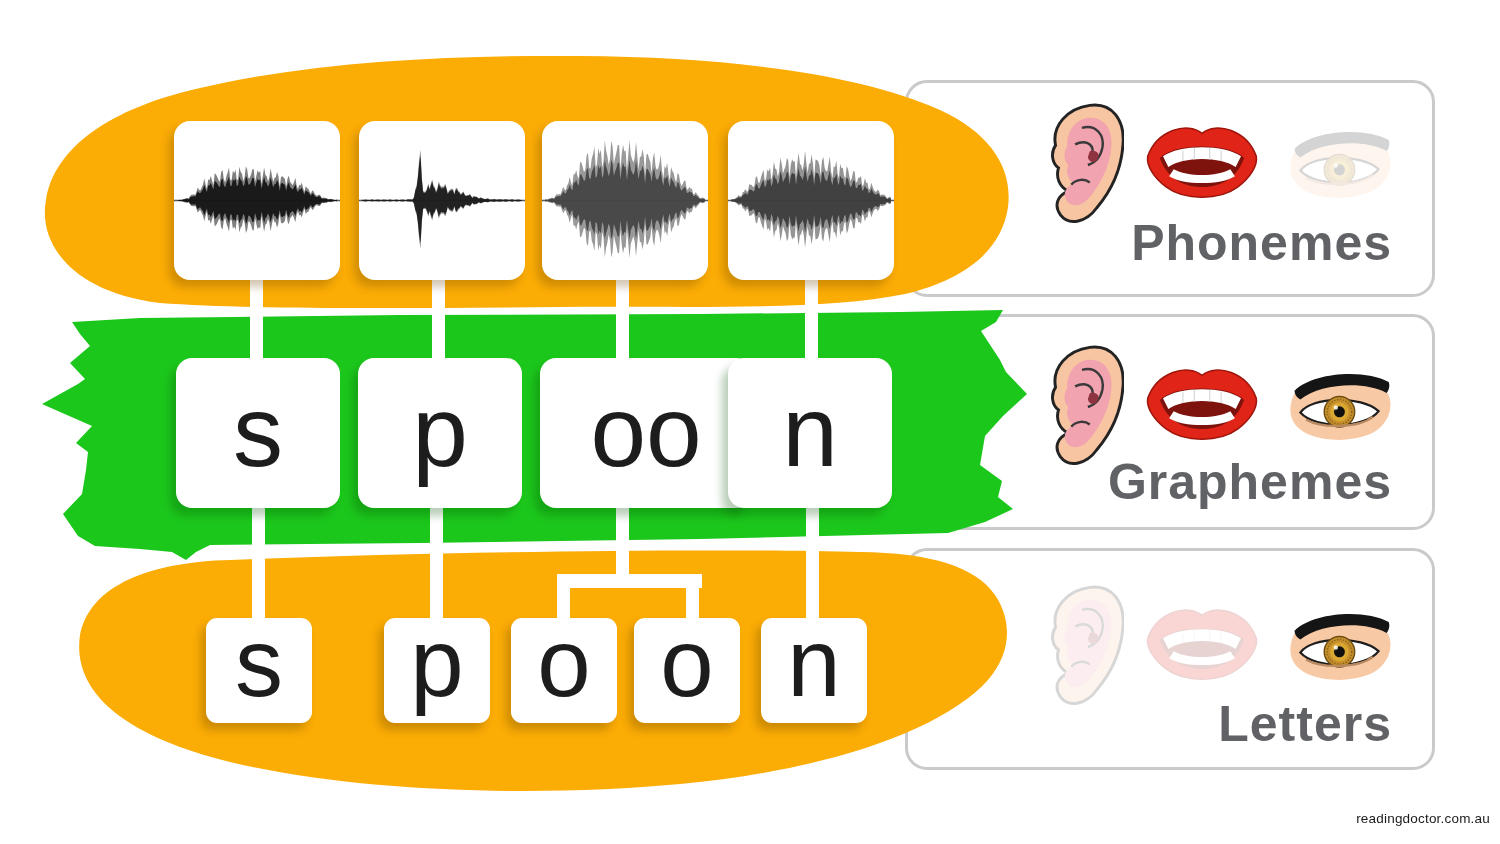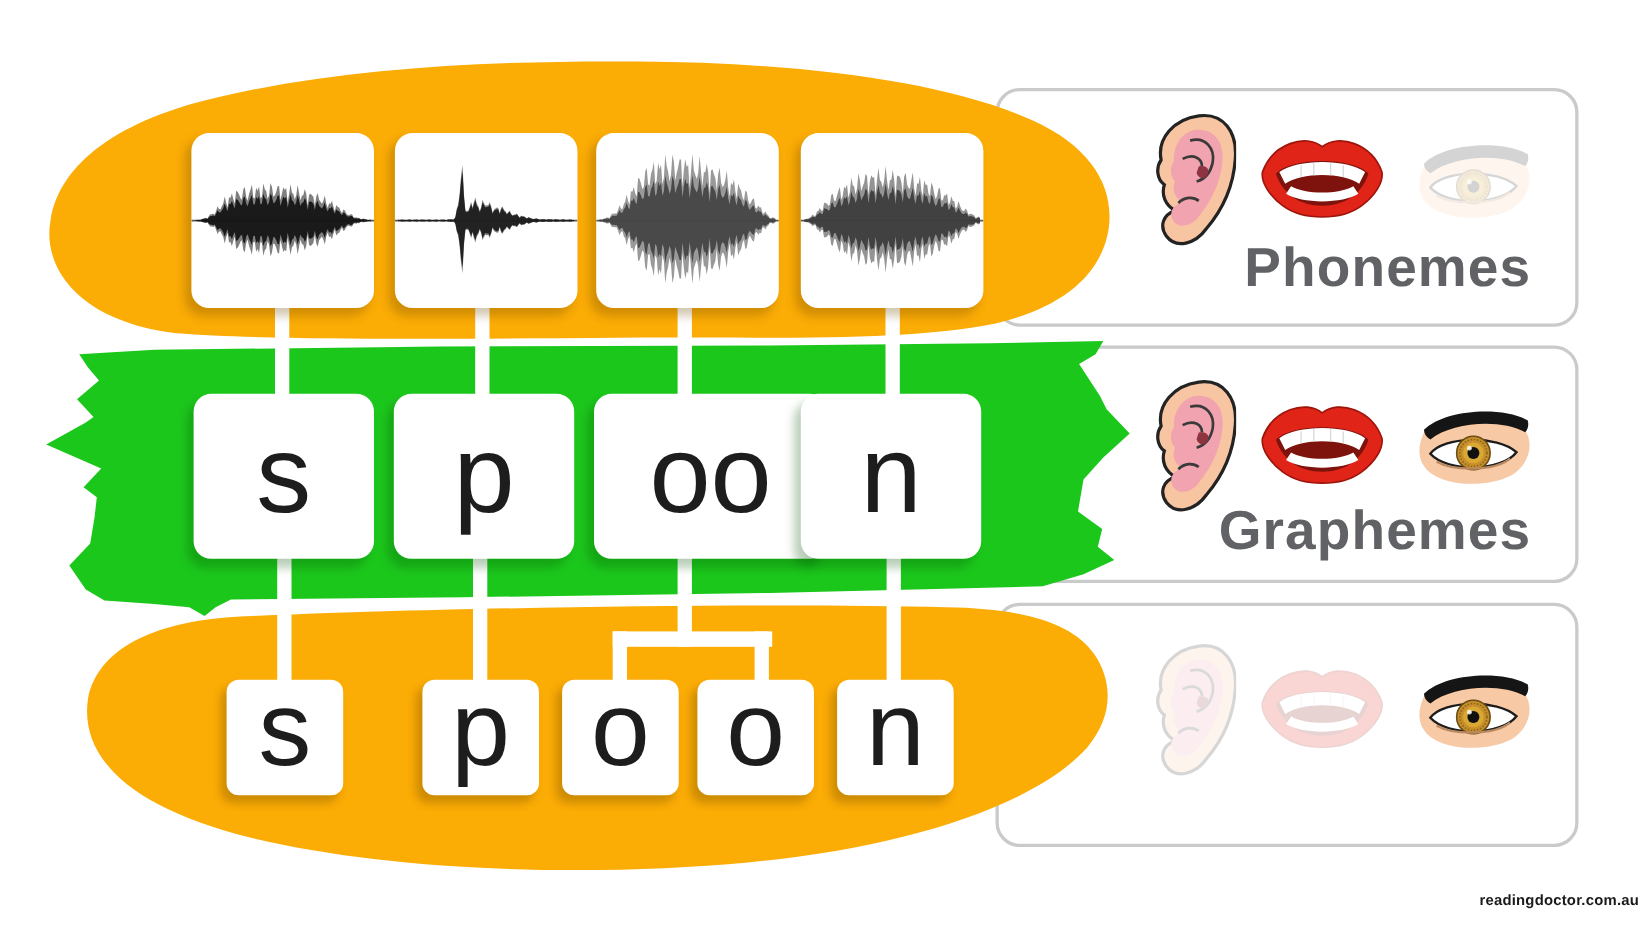--- a/index.html
+++ b/index.html
@@ -22,21 +22,21 @@
   .wavecard{top:121px;width:166px;height:159px;border-radius:16px;
             box-shadow:-5px 7px 9px rgba(110,70,0,.30);}
   .gcard{top:358px;width:164px;height:150px;border-radius:16px;
          box-shadow:-6px 8px 9px rgba(0,80,0,.28);}
   .lcard{top:618px;width:106px;height:105px;border-radius:11px;
          box-shadow:-5px 7px 8px rgba(110,70,0,.32);}
   .glyph{position:absolute;left:0;right:0;text-align:center;line-height:1;
          color:#1d1d1d;font-family:"Liberation Sans",sans-serif;}
   .gcard .glyph{bottom:27px;font-size:100px;}
   .lcard .glyph{bottom:12px;font-size:96px;}
-  .watermark{position:absolute;right:10px;bottom:18px;font-size:13.5px;font-weight:700;
+  .watermark{position:absolute;right:10px;bottom:18px;font-size:13.5px;font-weight:400;
              color:#1a1a1a;letter-spacing:.2px;}
   .defs{position:absolute;width:0;height:0;overflow:hidden;}
 </style>
 </head>
 <body>
 
 <svg class="defs" aria-hidden="true">
   <defs>
     <symbol id="sym-ear" viewBox="0 0 90 130">
       <path d="M55 5 C78 2 91 20 89 45 C87 74 74 96 62 110 C52 124 34 129 25 117
@@ -109,20 +109,21 @@
       <svg class="icon faded" width="88" height="128">
           <use href="#sym-ear"></use>
         </svg>
       <svg class="icon faded" width="130" height="96">
           <use href="#sym-mouth"></use>
         </svg>
       <svg class="icon" width="116" height="92">
           <use href="#sym-eye"></use>
         </svg>
     </div>
+    <div class="panel-label" style="bottom:14px;">Letters</div>
   </div>
 
   <svg class="blobs" width="1500" height="844" viewBox="0 0 1500 844">
     <path d="M160 303 C70 292 38 242 46 200 C54 148 110 108 200 88
              C320 60 460 55 580 56 C730 57 860 74 940 110 C990 133 1013 168 1008 207
              C1002 250 965 280 905 294 C820 311 700 306 560 307 C420 308 255 310 160 303 Z" fill="#FBAC05"></path>
     <path d="M72 322 L140 318 L400 315 L700 314 L900 312 L1003 310
              L996 322 L981 331 L1000 360 L1006 372 L1027 394 L1003 416 L985 436 L980 465
              L1002 481 L998 497 L1013 509 L985 522 L948 533 L700 539 L420 543 L210 545
              L196 552 L186 560 L172 552 L140 549 L95 546 L78 536 L63 514 L82 494 L86 470

